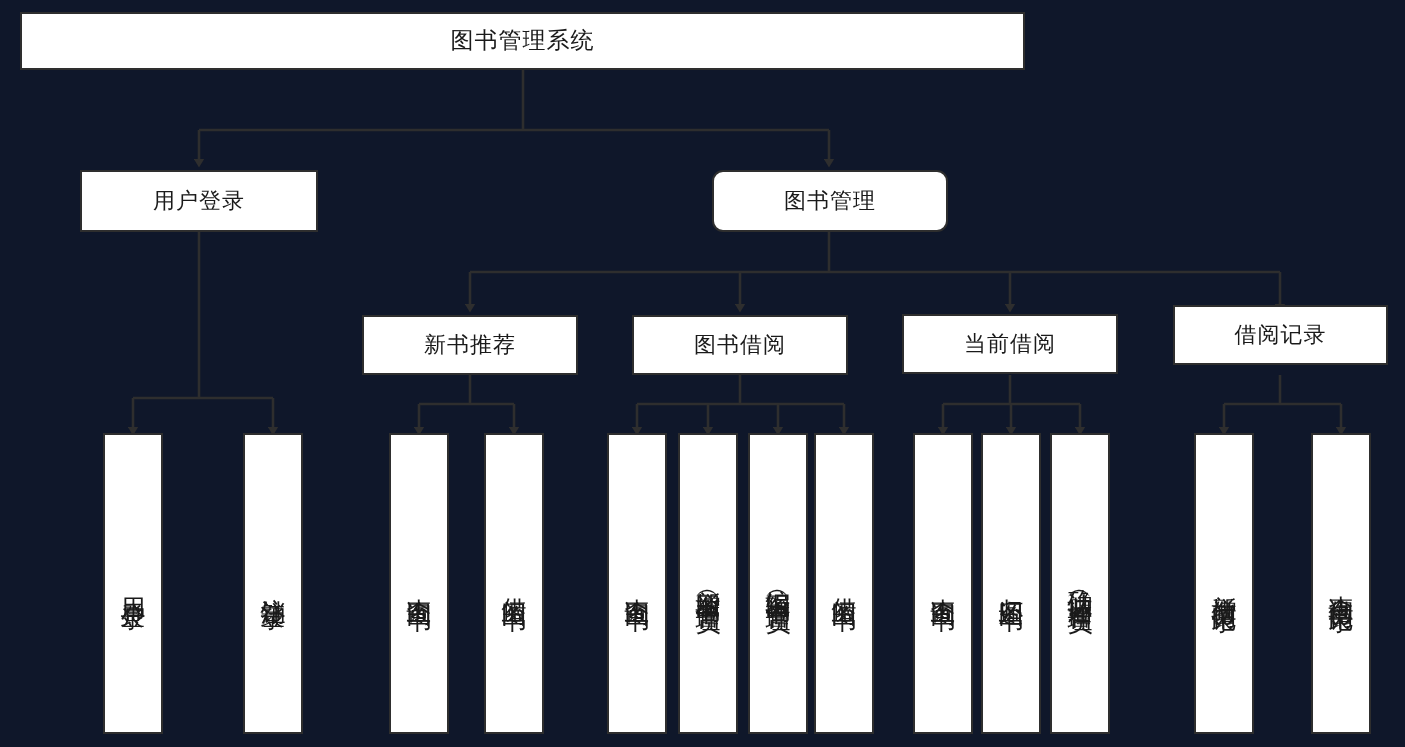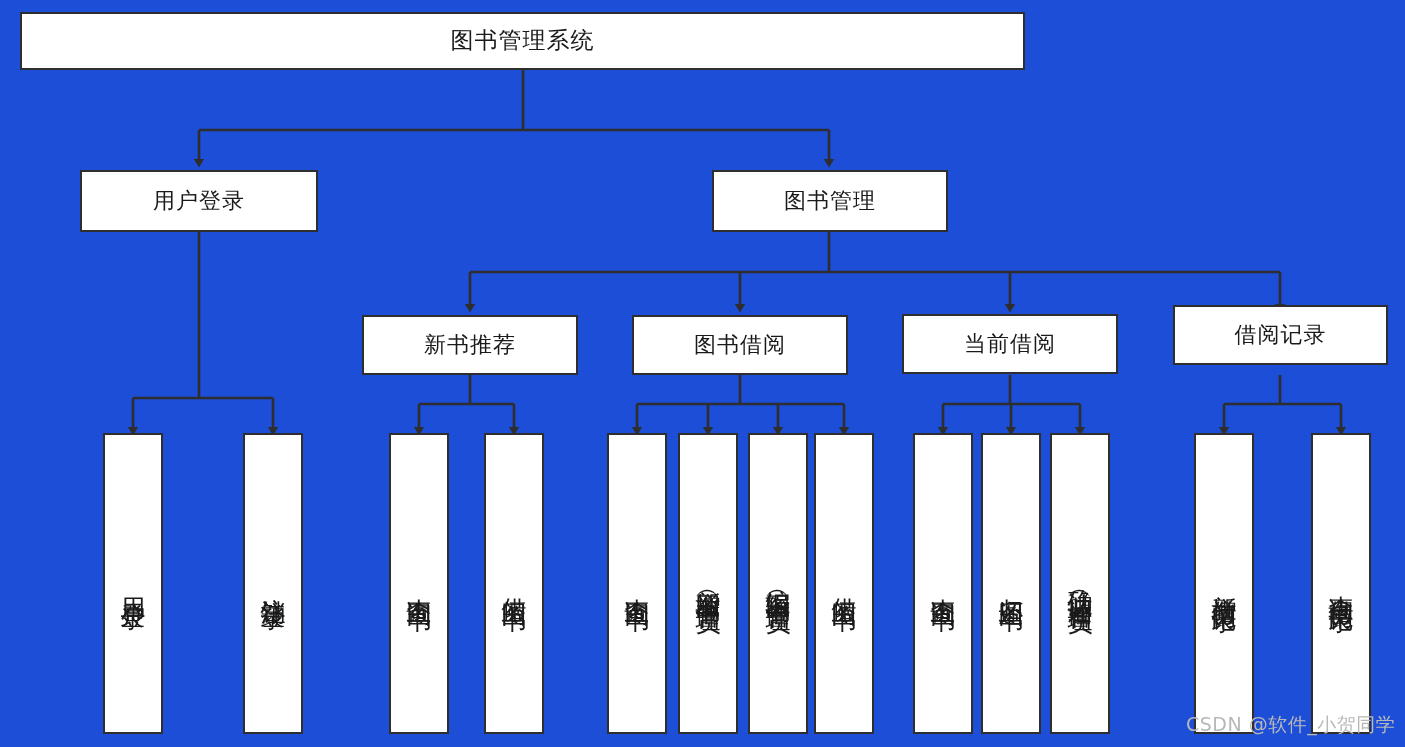--- a/index.html
+++ b/index.html
@@ -10,21 +10,21 @@
   body {
     width: 1405px;
     height: 747px;
     font-family: "DejaVu Sans", "Liberation Sans", sans-serif;
     overflow: hidden;
   }
   #diagram-root {
     position: relative;
     width: 1405px;
     height: 747px;
-    background: #1d4ed8;
+    background: #0f172a;
   }
   svg.edges {
     position: absolute;
     left: 0;
     top: 0;
     width: 1405px;
     height: 747px;
   }
   .node {
     position: absolute;
@@ -119,21 +119,21 @@
     </g>
   </svg>
 
   <div class="node node-root" style="left:20px; top:12px; width:1005px; height:58px;">
     <span class="node-h">图书管理系统</span>
   </div>
 
   <div class="node" style="left:80px; top:170px; width:238px; height:62px;">
     <span class="node-h">用户登录</span>
   </div>
-  <div class="node" style="left:712px; top:170px; width:236px; height:62px;">
+  <div class="node" style="left:712px; top:170px; width:236px; height:62px;border-radius:11px;">
     <span class="node-h">图书管理</span>
   </div>
 
   <div class="node" style="left:632px; top:315px; width:216px; height:60px;">
     <span class="node-h">图书借阅</span>
   </div>
   <div class="node" style="left:362px; top:315px; width:216px; height:60px;">
     <span class="node-h">新书推荐</span>
   </div>
   <div class="node" style="left:902px; top:314px; width:216px; height:60px;">
@@ -180,15 +180,14 @@
     <span class="node-v">确认归还（管理员）</span>
   </div>
 
   <div class="node" style="left:1194px; top:433px; width:60px; height:301px;">
     <span class="node-v">新增借阅记录</span>
   </div>
   <div class="node" style="left:1311px; top:433px; width:60px; height:301px;">
     <span class="node-v">查询借阅记录</span>
   </div>
 
-  <div class="watermark">CSDN @软件_小贺同学</div>
 
 </div>
 
 </body></html>

